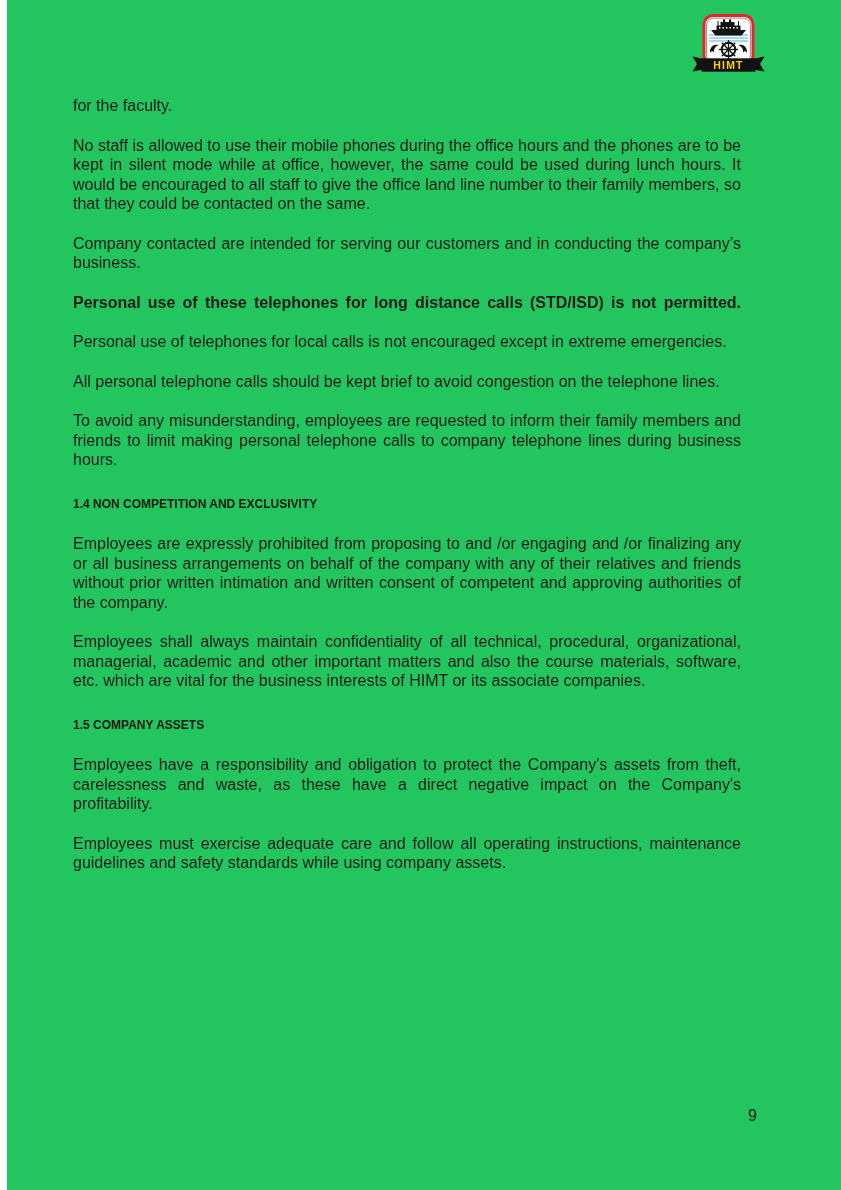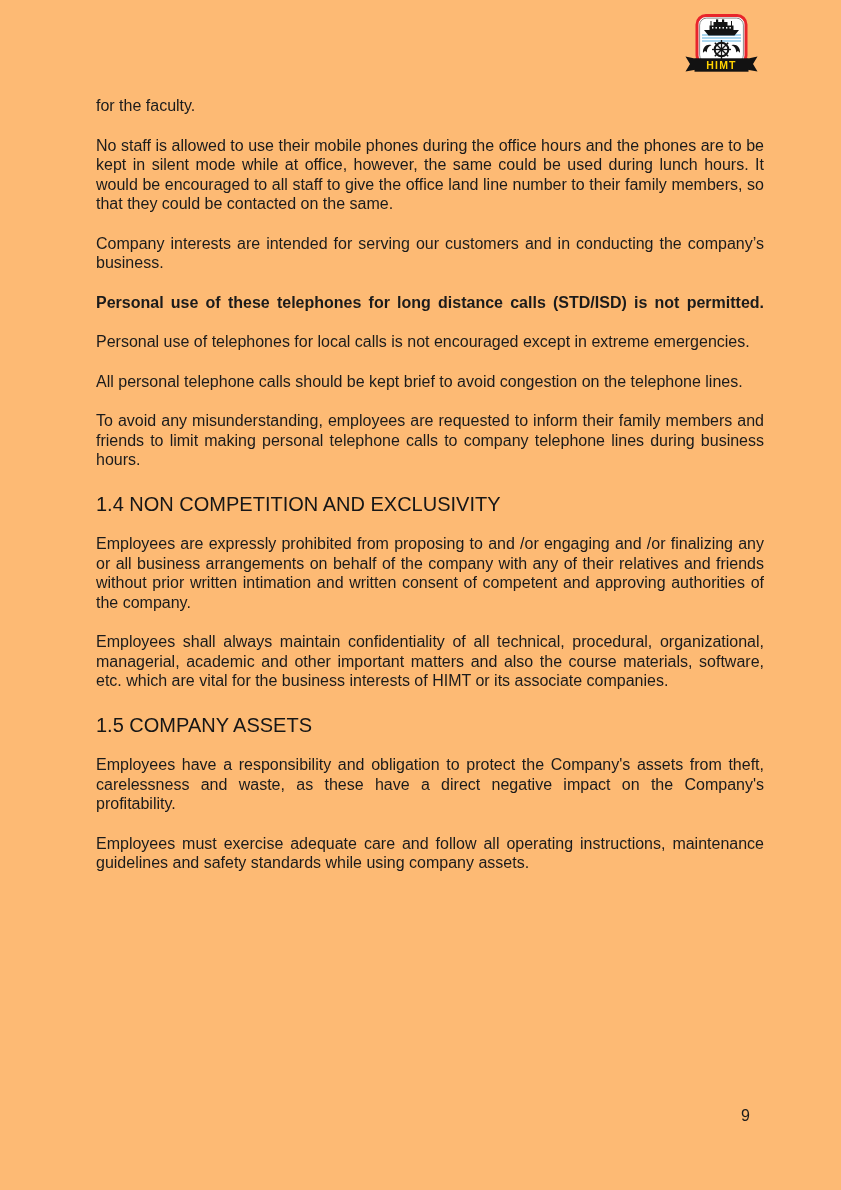--- a/index.html
+++ b/index.html
@@ -1,32 +1,32 @@
 <!DOCTYPE html>
 <html><head>
 <meta charset="utf-8">
 <style>
   html, body { margin: 0; padding: 0; background: #ffffff; }
   body {
     width: 841px; height: 1190px; position: relative; overflow: hidden;
     font-family: "Liberation Sans", sans-serif; color: #1b1b1b;
   }
-  .page { position: absolute; inset: 0; background: #fdba74; }
+  .page { position: absolute; inset: 0; background: #22c55e; margin-left: 7px; }
 
   .logo { position: absolute; left: 685px; top: 14px; width: 73px; height: 63px; }
   .logo svg { display: block; width: 100%; height: 100%; }
 
   .content {
-    position: absolute; left: 96px; top: 96px; width: 668px;
+    position: absolute; left: 66px; top: 96px; width: 668px;
     font-size: 16px; line-height: 19.5px;
   }
   .content p.paragraph { margin: 0 0 20px 0; text-align: justify; }
   .content p.paragraph.stretched { text-align-last: justify; font-weight: bold; }
   .content h2.heading {
-    font-size: 20px; line-height: 19.5px; font-weight: normal;
+    font-size: 12px; line-height: 19.5px; font-weight: bold;
     margin: 25px 0 20px 0; color: #161616;
   }
 
   .page-number {
     position: absolute; left: 82px; top: 1106px; width: 668px;
     text-align: right; font-size: 16px; line-height: 19.5px;
   }
 </style>
 </head>
 <body>
@@ -86,21 +86,21 @@
         <path d="M61 45 L72.5 42.5 L68 50 L72.5 57.5 L61 55.5 Z" fill="#121212"></path>
         <rect x="9.5" y="44.3" width="54" height="13.4" fill="#121212"></rect>
         <text x="36.5" y="55" text-anchor="middle" font-size="10.5" font-weight="bold" letter-spacing="1.2" fill="#ffd200" font-family="&quot;Liberation Sans&quot;, sans-serif">HIMT</text>
       </g>
     </svg>
   </div>
 
   <main class="content">
       <p class="paragraph">for the faculty.</p>
       <p class="paragraph">No staff is allowed to use their mobile phones during the office hours and the phones are to be kept in silent mode while at office, however, the same could be used during lunch hours. It would be encouraged to all staff to give the office land line number to their family members, so that they could be contacted on the same.</p>
-      <p class="paragraph">Company interests are intended for serving our customers and in conducting the company’s business.</p>
+      <p class="paragraph">Company contacted are intended for serving our customers and in conducting the company’s business.</p>
       <p class="paragraph stretched">Personal use of these telephones for long distance calls (STD/ISD) is not permitted.</p>
       <p class="paragraph">Personal use of telephones for local calls is not encouraged except in extreme emergencies.</p>
       <p class="paragraph">All personal telephone calls should be kept brief to avoid congestion on the telephone lines.</p>
       <p class="paragraph">To avoid any misunderstanding, employees are requested to inform their family members and friends to limit making personal telephone calls to company telephone lines during business hours.</p>
       <h2 class="heading">1.4 NON COMPETITION AND EXCLUSIVITY</h2>
       <p class="paragraph">Employees are expressly prohibited from proposing to and /or engaging and /or finalizing any or all business arrangements on behalf of the company with any of their relatives and friends without prior written intimation and written consent of competent and approving authorities of the company.</p>
       <p class="paragraph">Employees shall always maintain confidentiality of all technical, procedural, organizational, managerial, academic and other important matters and also the course materials, software, etc. which are vital for the business interests of HIMT or its associate companies.</p>
       <h2 class="heading">1.5 COMPANY ASSETS</h2>
       <p class="paragraph">Employees have a responsibility and obligation to protect the Company's assets from theft, carelessness and waste, as these have a direct negative impact on the Company's profitability.</p>
       <p class="paragraph">Employees must exercise adequate care and follow all operating instructions, maintenance guidelines and safety standards while using company assets.</p>

